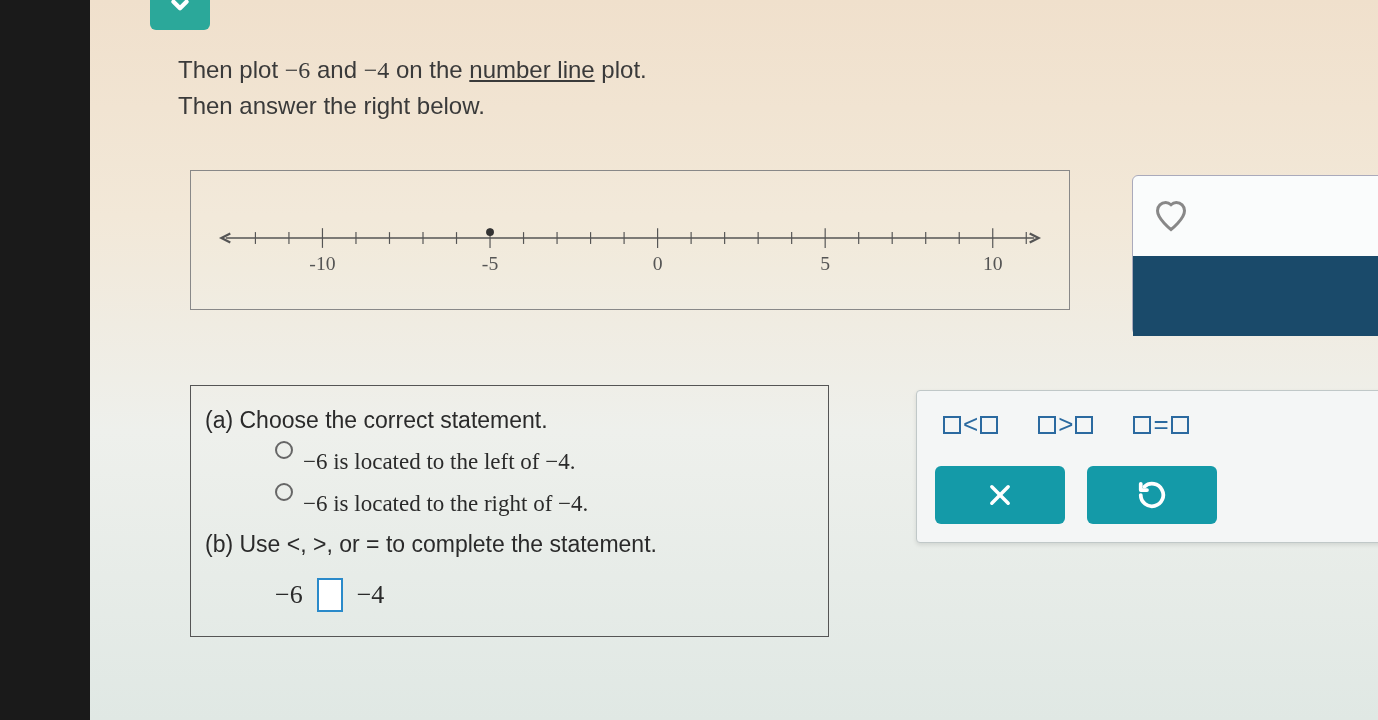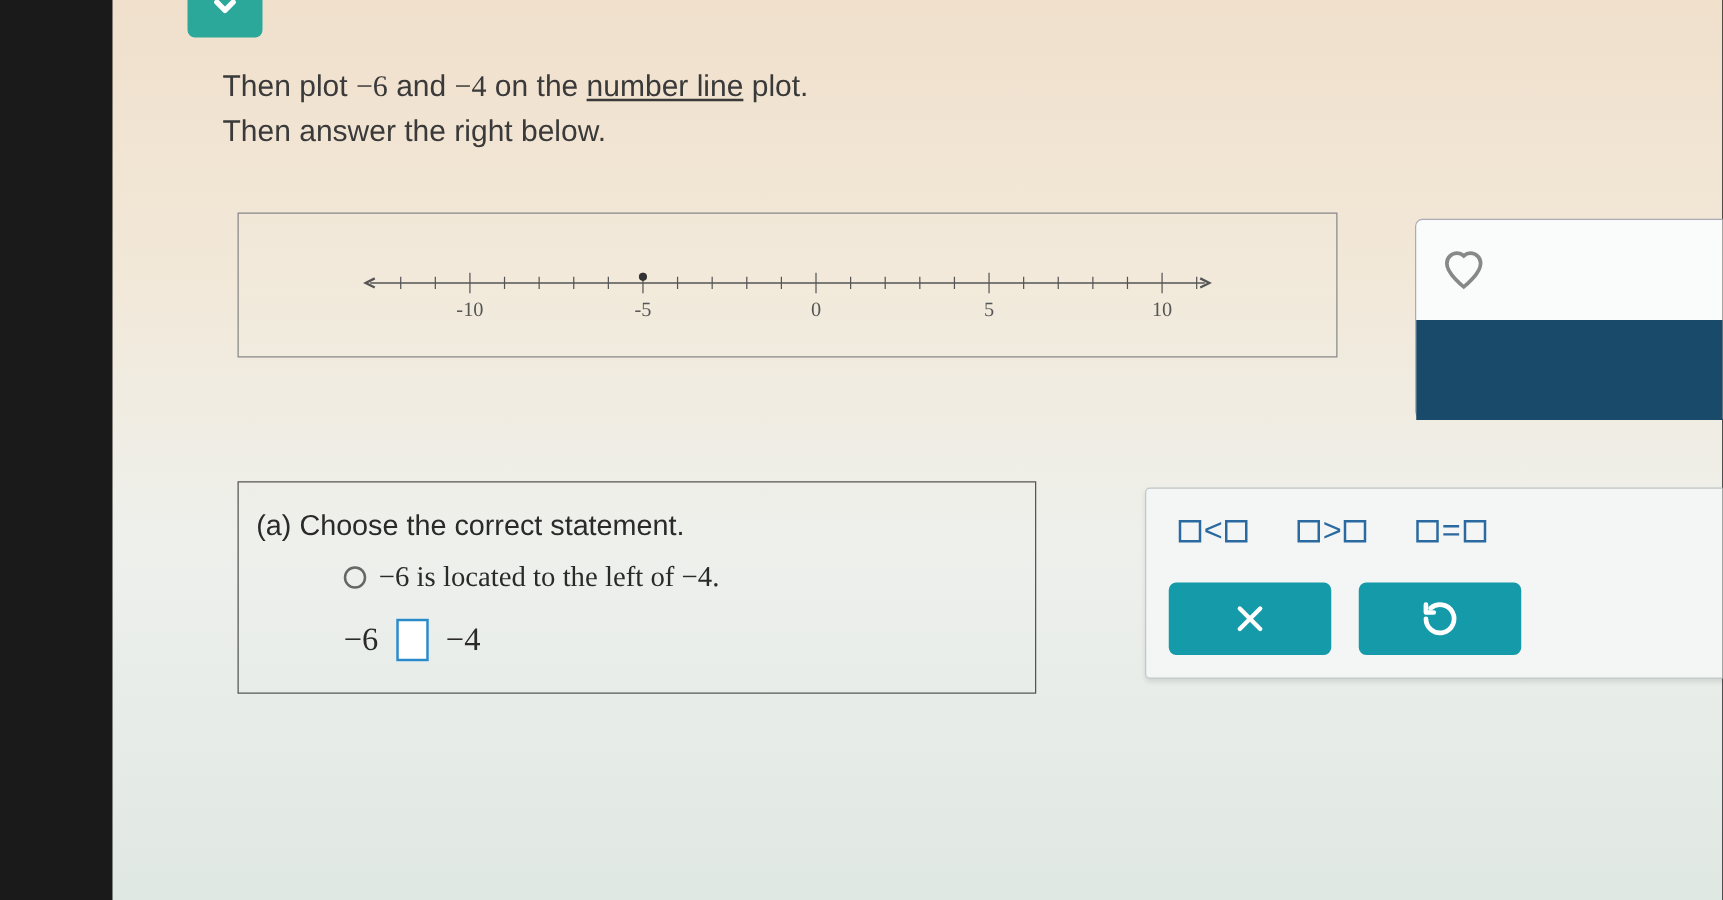--- a/index.html
+++ b/index.html
@@ -42,41 +42,41 @@
     font-size: 24px;
     color: #3a3a3a;
     line-height: 1.5;
   }
   .underline { text-decoration: underline; margin-top: 24px; }
   .numberline-box {
     position: absolute;
     left: 100px;
     top: 170px;
     width: 880px;
-    height: 116px;
+    height: 140px;
     border: 1px solid #888;
     background: rgba(255,255,255,0.05);
   }
   .nl-svg {
     position: absolute;
     left: 0; top: 0;
     width: 100%; height: 100%;
   }
   .questions-box {
     position: absolute;
     left: 100px;
     top: 385px;
     width: 639px;
     border: 1px solid #555;
     padding: 14px 16px 18px 14px;
     font-size: 23px;
     color: #2a2a2a;
     line-height: 1.8;
   }
-  .radio-row { padding-left: 70px; display: flex; align-items: center; gap: 10px; }
+  .radio-row { padding-left: 70px; display: flex; gap: 10px; }
   .radio-circle {
     width: 18px; height: 18px; border: 2px solid #666; border-radius: 50%;
     display: inline-block; flex-shrink: 0;
   }
   .answer-row { padding-left: 70px; display: flex; align-items: center; gap: 14px; margin-top: 6px;}
   .input-slot {
     width: 26px; height: 34px; border: 2px solid #2a8aca; background: #fff;
     display: inline-block;
   }
   .palette {
@@ -196,20 +196,25 @@
     </div>
     <div class="sp-bottom"></div>
   </div>
 
   <div class="questions-box">
     <div>(a) Choose the correct statement.</div>
     <div class="radio-row">
       <span class="radio-circle"></span>
       <span class="mathminus">−6 is located to the left of −4.</span>
     </div>
+    <div class="radio-row">
+      <span class="radio-circle"></span>
+      <span class="mathminus">−6 is located to the right of −4.</span>
+    </div>
+    <div>(b) Use &lt;, &gt;, or = to complete the statement.</div>
     <div class="answer-row">
       <span class="mathminus" style="font-size:26px">−6</span>
       <span class="input-slot"></span>
       <span class="mathminus" style="font-size:26px">−4</span>
     </div>
   </div>
 
   <div class="palette">
     <div class="palette-row1">
       <div class="op-btn">

